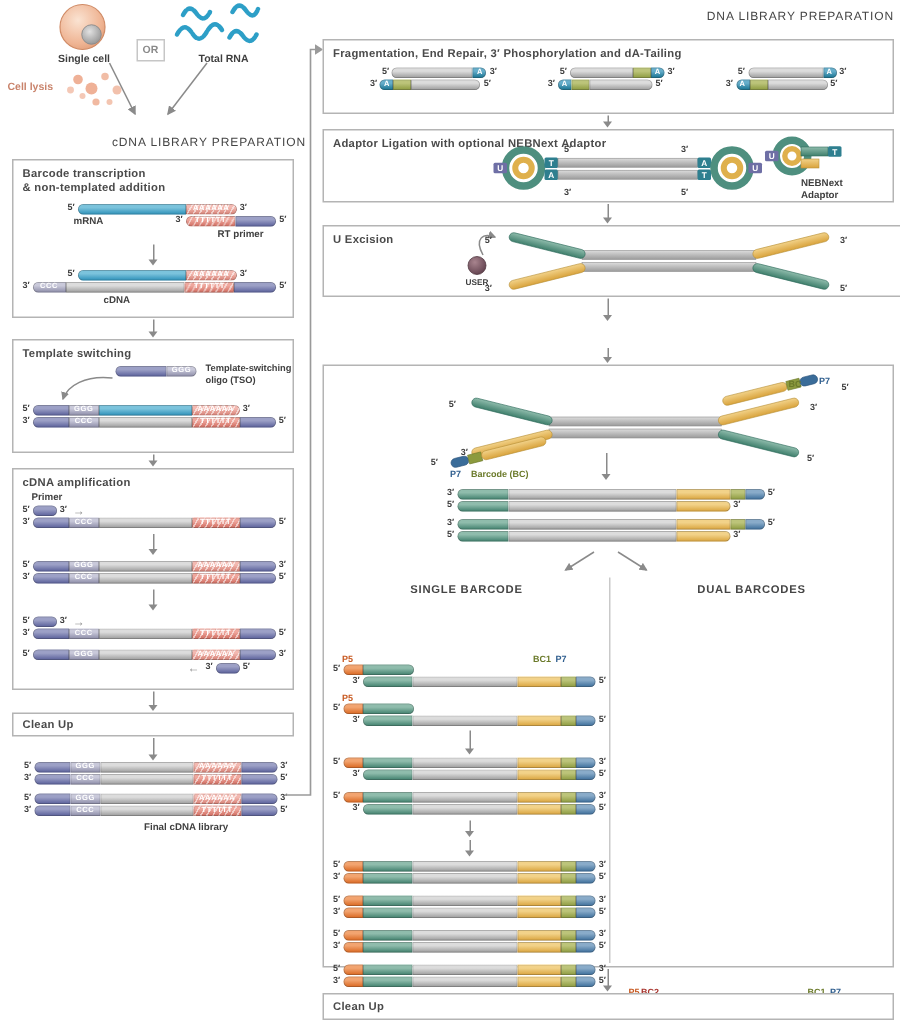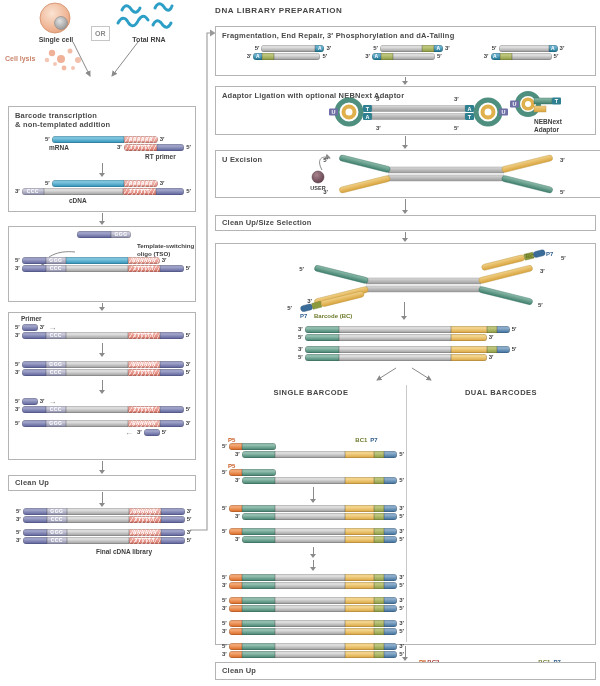--- a/index.html
+++ b/index.html
@@ -3,21 +3,21 @@
 <meta charset="utf-8">
 <style>
   html,body{margin:0;padding:0;background:#fff;}
   .stage{position:relative;width:600px;height:686px;background:#fff;overflow:hidden;
          font-family:"Liberation Sans","DejaVu Sans",sans-serif;}
   .abs{position:absolute;}
   .box{position:absolute;background:#fff;border:1px solid #b4b4b4;box-sizing:border-box;}
   .btitle{font-weight:bold;font-size:7.5px;line-height:1.25;color:#4a4a4a;padding:4px 0 0 6px;letter-spacing:.2px;}
   .thin .btitle{padding-top:0;line-height:14px;}
   .rows{position:relative;padding:0 2px;}
-  .hdr{position:absolute;font-weight:bold;font-size:8px;color:#454545;letter-spacing:.6px;text-align:left;}
+  .hdr{position:absolute;font-weight:normal;font-size:8px;color:#454545;letter-spacing:.6px;text-align:right;}
   .colhdr{font-weight:bold;font-size:7.5px;color:#454545;letter-spacing:.5px;text-align:center;position:absolute;}
   .srow{display:flex;align-items:center;height:7px;}
   .seg{display:block;height:7px;box-sizing:border-box;color:#fff;font-size:5px;font-weight:bold;
        text-align:center;line-height:7.5px;letter-spacing:.4px;box-shadow:inset 0 0 0 .5px rgba(50,50,50,.35);
        overflow:hidden;white-space:nowrap;}
   .end{font-size:6px;font-weight:bold;color:#3c3c3c;padding:0 2px;line-height:7px;white-space:nowrap;}
   .pp{font-size:8px;font-weight:bold;color:#8a8a8a;padding:0 2px;line-height:7px;}
   .lrow{display:flex;align-items:flex-end;height:7px;font-size:6px;font-weight:bold;}
   .rowlab{font-size:6.5px;font-weight:bold;color:#3f3f3f;height:8px;line-height:8px;}
   .varrow{position:relative;display:block;width:100%;}
@@ -75,20 +75,21 @@
     <g stroke="#8a8a8a" stroke-width="1">
       <line x1="73" y1="42" x2="90" y2="76" marker-end="url(#ah)"></line>
       <line x1="138" y1="42" x2="112" y2="76" marker-end="url(#ah)"></line>
     </g>
   </svg>
   <div class="toplab" style="left:26px;top:36px;width:60px">Single cell</div>
   <div class="orbox" style="left:91px;top:26px">OR</div>
   <div class="toplab" style="left:116px;top:36px;width:66px">Total RNA</div>
   <div class="lysis" style="left:5px;top:55px">Cell lysis</div>
 
+  <div class="hdr" style="left:0;top:90px;width:204px">cDNA LIBRARY PREPARATION</div>
 
   <div class="box" style="left:8px;top:106px;width:188px;height:106px">
     <div class="btitle">
       <span>Barcode transcription</span><br><span>&amp; non-templated addition</span>
     </div>
     <div class="rows">
         <div class="srow" style="margin-left: 32px; margin-top: 6px;">
           <span class="end">5′</span>
           <span class="seg" style="width: 72px; background: linear-gradient(rgb(123, 195, 220) 0%, rgb(123, 195, 220) 35%, rgb(43, 143, 184) 100%); border-radius: 3.5px 0px 0px 3.5px;"></span>
           <span class="seg" style="width: 34px; background: repeating-linear-gradient(120deg, rgba(255, 255, 255, 0.55) 0px, rgba(255, 255, 255, 0.55) 1px, rgba(255, 255, 255, 0) 1px, rgba(255, 255, 255, 0) 3.5px), linear-gradient(rgb(243, 185, 177) 0%, rgb(243, 185, 177) 35%, rgb(213, 127, 116) 100%); border-radius: 0px 3.5px 3.5px 0px;">AAAAAA</span>
@@ -117,20 +118,21 @@
           <span class="seg" style="width: 80px; background: linear-gradient(rgb(220, 220, 220) 0%, rgb(220, 220, 220) 35%, rgb(154, 154, 154) 100%);"></span>
           <span class="seg" style="width: 34px; background: repeating-linear-gradient(120deg, rgba(255, 255, 255, 0.55) 0px, rgba(255, 255, 255, 0.55) 1px, rgba(255, 255, 255, 0) 1px, rgba(255, 255, 255, 0) 3.5px), linear-gradient(rgb(239, 167, 157) 0%, rgb(239, 167, 157) 35%, rgb(206, 106, 94) 100%);">TTTTTT</span>
           <span class="seg" style="width: 28px; background: linear-gradient(rgb(156, 160, 198) 0%, rgb(156, 160, 198) 35%, rgb(88, 94, 153) 100%); border-radius: 0px 3.5px 3.5px 0px;"></span>
           <span class="end">5′</span>
         </div>
         <div class="rowlab" style="margin-left: 58px; margin-top: 2px;">cDNA</div>
       </div>
   </div>
 
   <div class="box" style="left:8px;top:226px;width:188px;height:76px">
+    <div class="btitle"><span>Template switching</span></div>
     <div class="tsolab" style="left:128px;top:15px">
       <div>Template-switching</div>
         <div>oligo (TSO)</div>
     </div>
     <svg class="abs" style="left:28px;top:22px" width="42" height="22">
       <defs>
           <marker id="ah2" viewBox="0 0 6 6" refX="5" refY="3" markerWidth="5.5" markerHeight="5.5" orient="auto">
             <path d="M0,0L6,3L0,6z" fill="#8a8a8a"></path>
           </marker>
         </defs>
@@ -155,20 +157,21 @@
           <span class="seg" style="width: 20px; background: linear-gradient(rgb(201, 201, 218) 0%, rgb(201, 201, 218) 35%, rgb(138, 138, 166) 100%);">CCC</span>
           <span class="seg" style="width: 62px; background: linear-gradient(rgb(220, 220, 220) 0%, rgb(220, 220, 220) 35%, rgb(154, 154, 154) 100%);"></span>
           <span class="seg" style="width: 32px; background: repeating-linear-gradient(120deg, rgba(255, 255, 255, 0.55) 0px, rgba(255, 255, 255, 0.55) 1px, rgba(255, 255, 255, 0) 1px, rgba(255, 255, 255, 0) 3.5px), linear-gradient(rgb(239, 167, 157) 0%, rgb(239, 167, 157) 35%, rgb(206, 106, 94) 100%);">TTTTTT</span>
           <span class="seg" style="width: 24px; background: linear-gradient(rgb(156, 160, 198) 0%, rgb(156, 160, 198) 35%, rgb(88, 94, 153) 100%); border-radius: 0px 3.5px 3.5px 0px;"></span>
           <span class="end">5′</span>
         </div>
       </div>
   </div>
 
   <div class="box" style="left:8px;top:312px;width:188px;height:148px">
+    <div class="btitle"><span>cDNA amplification</span></div>
     <div class="rows">
         <div class="rowlab" style="margin-left: 10px; margin-top: 2px;">Primer</div>
         <div class="srow" style="margin-left: 2px; margin-top: 1px;">
           <span class="end">5′</span>
           <span class="seg" style="width: 16px; background: linear-gradient(rgb(156, 160, 198) 0%, rgb(156, 160, 198) 35%, rgb(88, 94, 153) 100%); border-radius: 3.5px;"></span>
           <span class="end">3′</span>
           <span class="pp">→</span>
         </div>
         <div class="srow" style="margin-left: 2px; margin-top: 1px;">
           <span class="end">3′</span>
@@ -440,23 +443,20 @@
       <text x="112" y="9" font-size="6" font-weight="bold" fill="#3c3c3c" text-anchor="end">5′</text>
       <text x="112" y="41" font-size="6" font-weight="bold" fill="#3c3c3c" text-anchor="end">3′</text>
       <text x="344" y="9" font-size="6" font-weight="bold" fill="#3c3c3c">3′</text>
       <text x="344" y="41" font-size="6" font-weight="bold" fill="#3c3c3c">5′</text>
     </svg>
   </div>
   <div class="fa varrow" style="left:400px;top:199px;height:15px">
       <i></i>
     </div>
 
-  <div class="box thin" style="left:215px;top:215px;width:381px;height:16px">
-    <div class="btitle"><span>Clean Up/Size Selection</span></div>
-  </div>
   <div class="fa varrow" style="left:400px;top:232px;height:10px">
       <i></i>
     </div>
 
   <div class="box" style="left:215px;top:243px;width:381px;height:402px">
     <svg class="abs" style="left:0;top:2px" width="381" height="76">
       <rect x="150" y="32" width="115" height="6" fill="url(#grGray)" stroke="#8c8c8c" stroke-width="0.4"></rect>
       <rect x="150" y="40" width="115" height="6" fill="url(#grGray)" stroke="#8c8c8c" stroke-width="0.4"></rect>
       <rect x="97" y="32" width="55" height="6" rx="3" fill="url(#grGreen)" stroke="#2f6b5c" stroke-width="0.4" transform="rotate(14 152 35)"></rect>
       <rect x="97" y="40" width="55" height="6" rx="3" fill="url(#grYellow)" stroke="#b8923a" stroke-width="0.4" transform="rotate(-14 152 43)"></rect>

